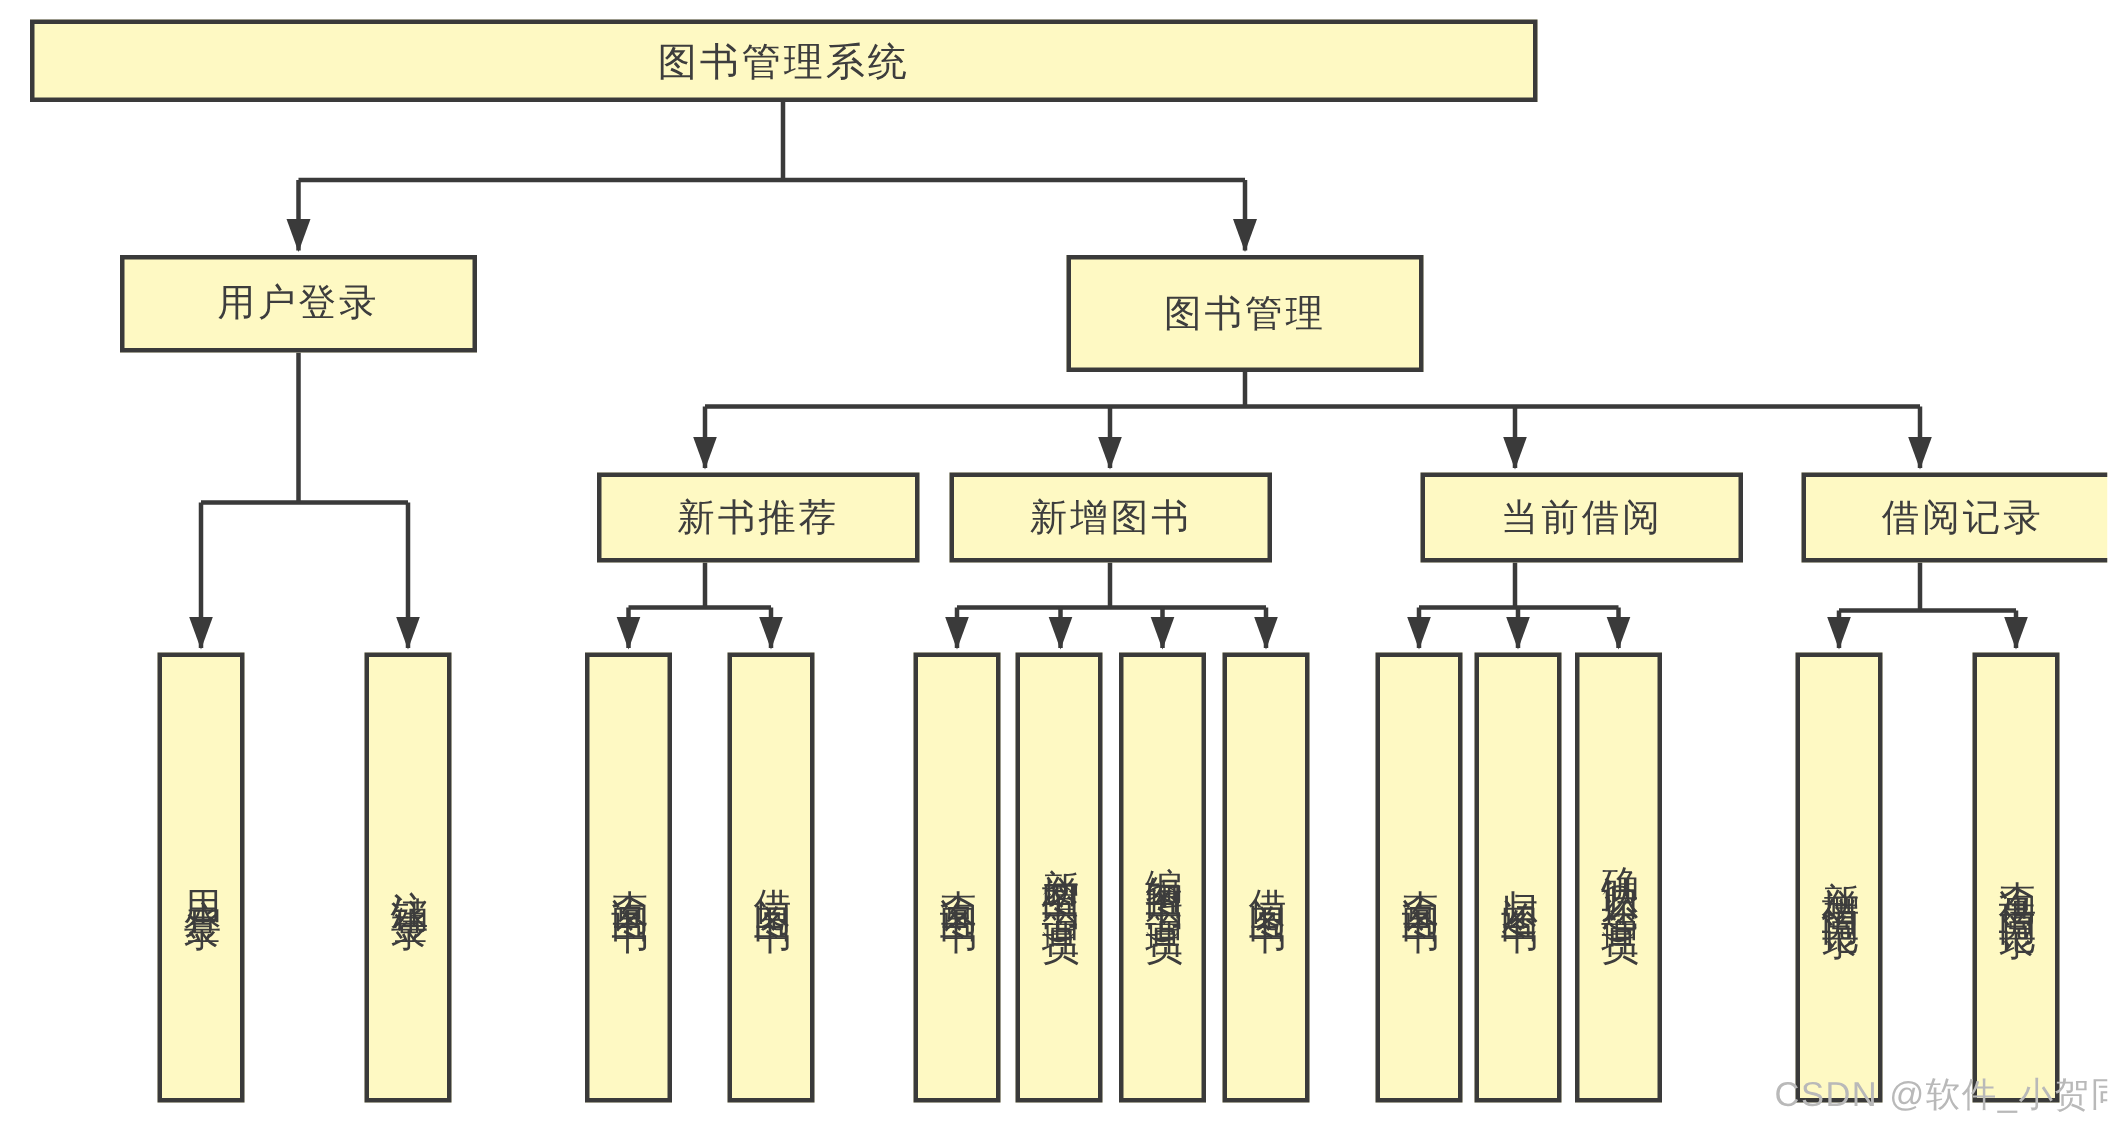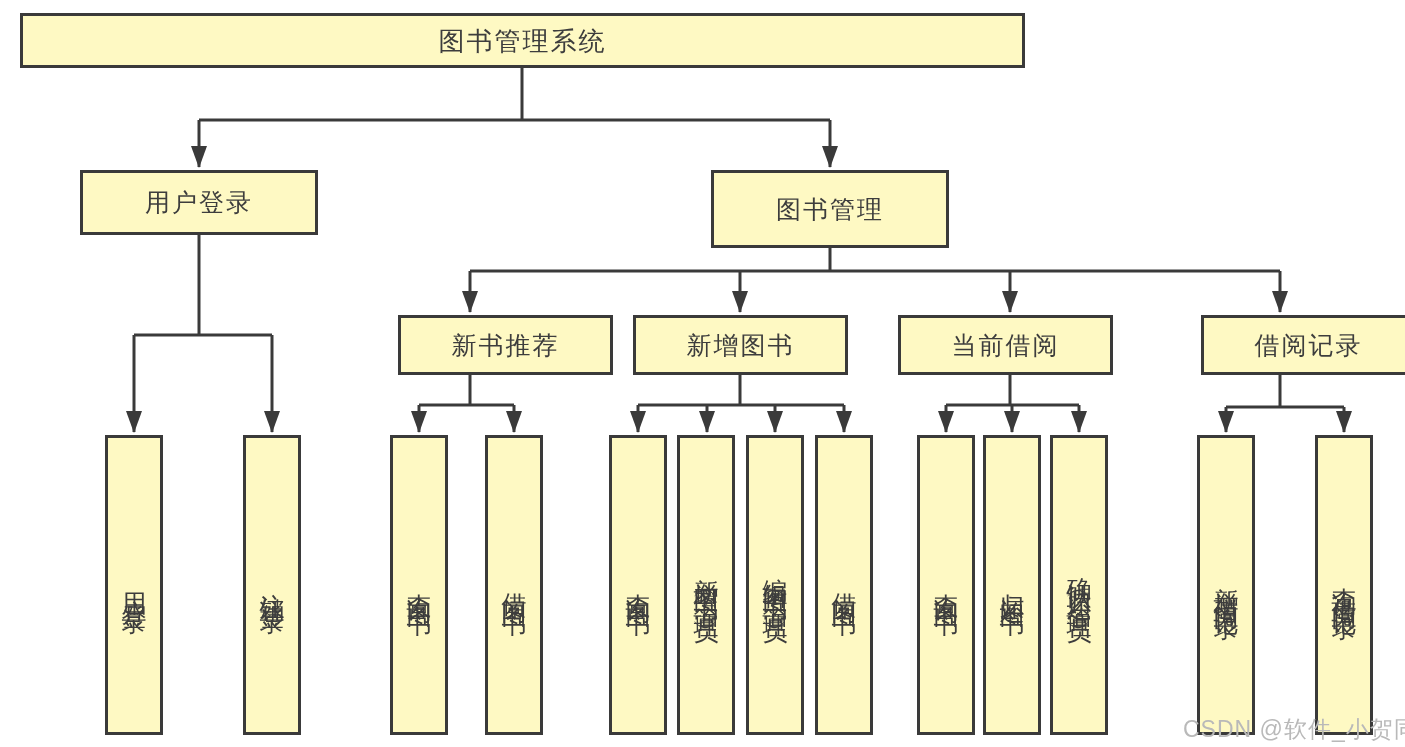--- a/index.html
+++ b/index.html
@@ -115,21 +115,21 @@
     </g>
   </svg>
 
   <div class="box h-box root-box" style="left:20px; top:13px; width:1005px; height:55px;">图书管理系统</div>
 
   <div class="box h-box" style="left:80px; top:170px; width:238px; height:65px;">用户登录</div>
   <div class="box h-box" style="left:711px; top:170px; width:238px; height:78px;">图书管理</div>
 
   <div class="box h-box" style="left:363px; top:315px; width:215px; height:60px;margin-left:35px;">新书推荐</div>
   <div class="box h-box" style="left:633px; top:315px; width:215px; height:60px;">新增图书</div>
-  <div class="box h-box" style="left:898px; top:315px; width:215px; height:60px;">当前借阅</div>
+  <div class="box h-box" style="left:947px; top:315px; width:215px; height:60px;">当前借阅</div>
   <div class="box h-box" style="left:1173px; top:315px; width:215px; height:60px;margin-left:28px;">借阅记录</div>
 
   <div class="box v-box" style="left:105px; top:435px; width:58px; height:300px;">用户登录</div>
   <div class="box v-box" style="left:243px; top:435px; width:58px; height:300px;">注销登录</div>
 
   <div class="box v-box" style="left:390px; top:435px; width:58px; height:300px;">查询图书</div>
   <div class="box v-box" style="left:485px; top:435px; width:58px; height:300px;">借阅图书</div>
 
   <div class="box v-box" style="left:609px; top:435px; width:58px; height:300px;">查询图书</div>
   <div class="box v-box" style="left:677px; top:435px; width:58px; height:300px;">新增图书（管理员）</div>

